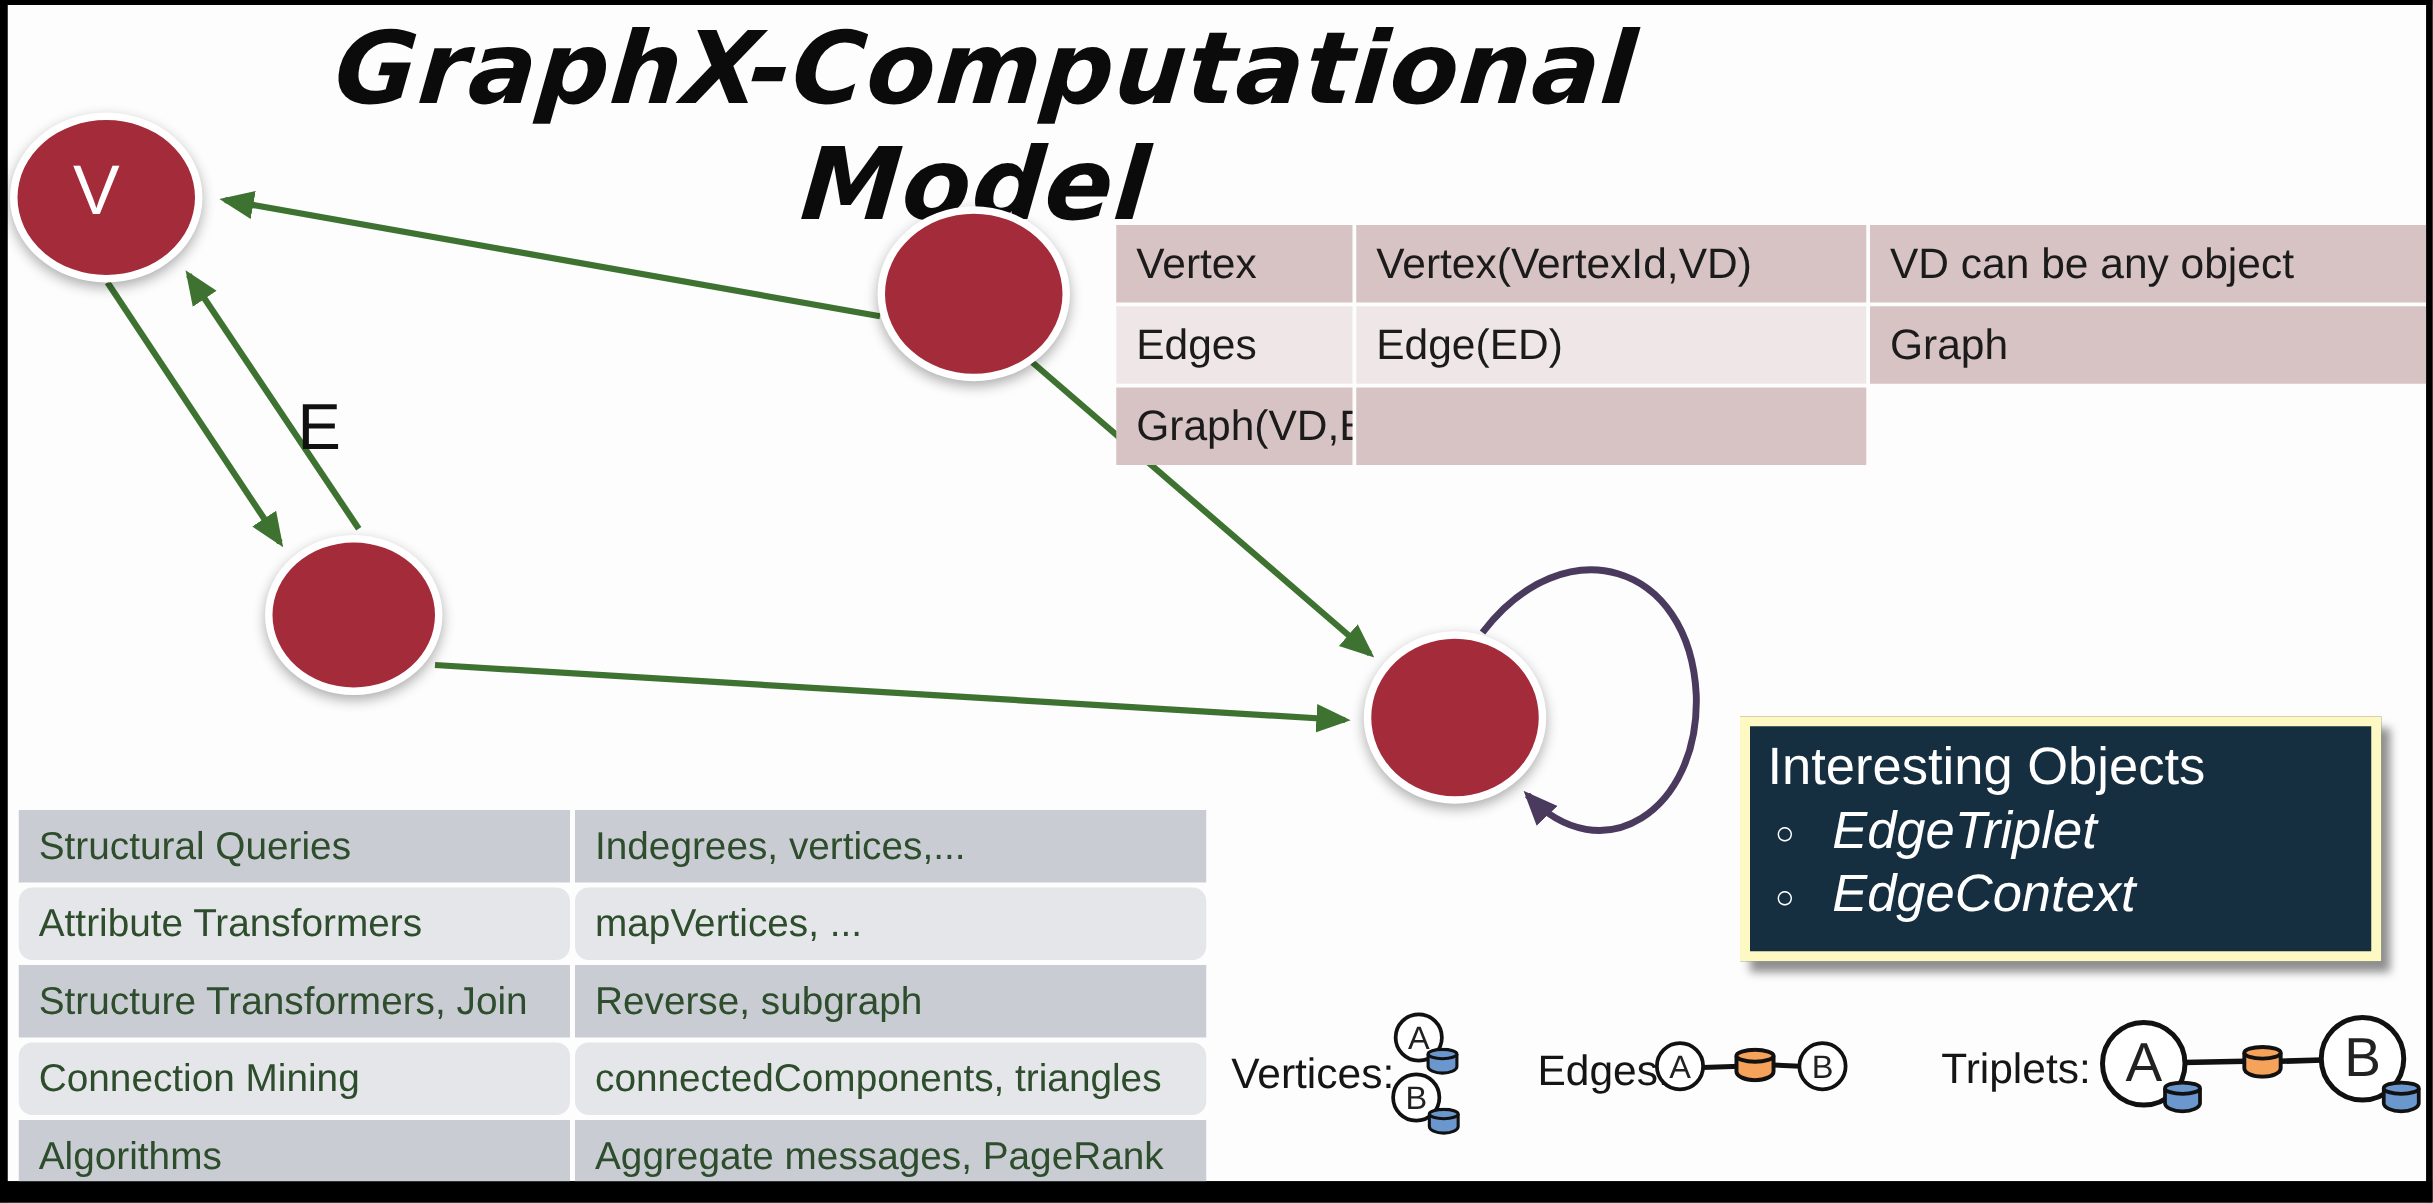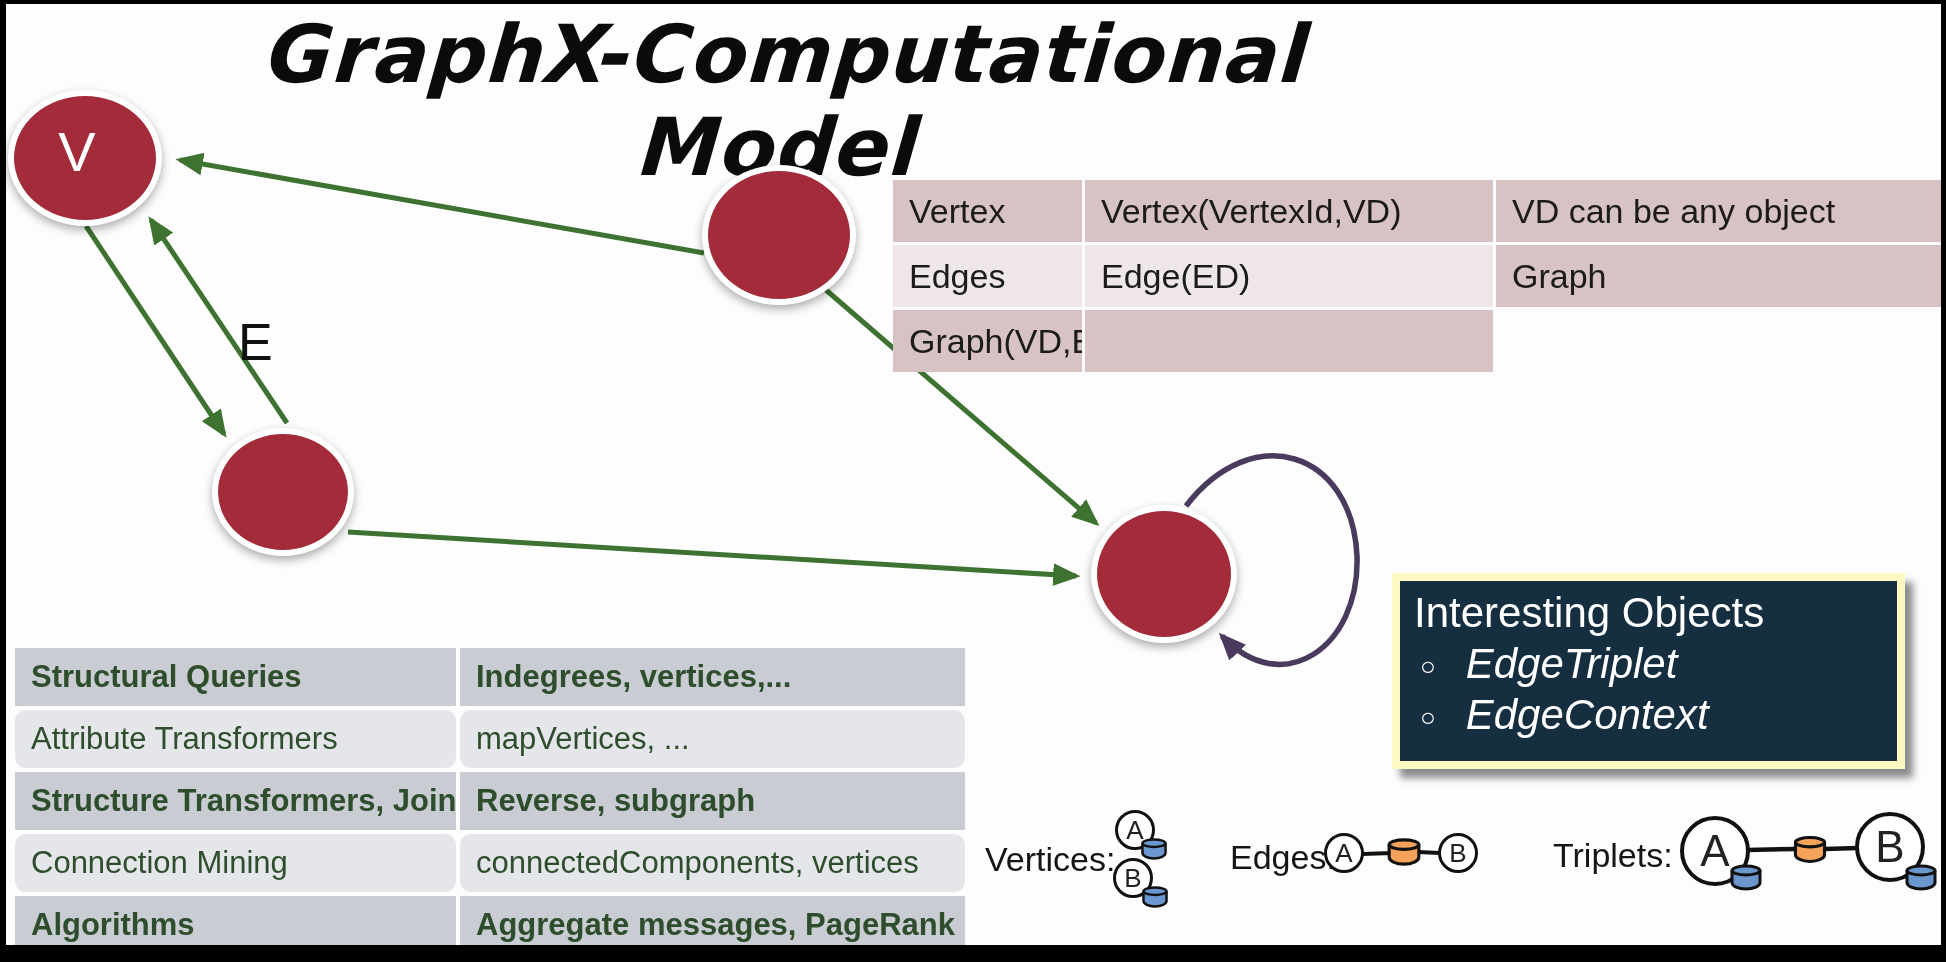--- a/index.html
+++ b/index.html
@@ -47,21 +47,21 @@
   .rose-l { background:#efe7e7; }
 
   .ops-table {
     position:absolute; left:15px; top:648px; width:950px; z-index:4;
     display:grid; grid-template-columns:441px 505px; gap:4px;
   }
   .ops-table .cell {
     height:58px; box-sizing:border-box; display:flex; align-items:center;
     padding-left:16px; font-size:31px; color:#2e4d2c; white-space:nowrap; overflow:hidden;
   }
-  .gray-d { background:#c9cdd3;font-weight:bold; }
+  .gray-d { background:#c9cdd3; }
   .gray-l { background:#e4e6e9;border-radius:11px; }
 
   .iobox {
     position:absolute; left:1392px; top:573px; width:513px; height:196px;
     box-sizing:border-box; background:#152e40; border:8px solid #fef9c3;
     box-shadow:8px 9px 7px rgba(50,50,50,0.55); z-index:5; color:#fff;
   }
   .iobox-title { font-size:42px; margin:8px 0 0 14px; }
   .iobox-item { display:flex; align-items:center; font-size:42px; font-style:italic; margin:3px 0 0 20px; }
   .iobox-item .bullet { font-size:26px; font-style:normal; margin-right:30px; transform:translateY(2px); }
@@ -125,21 +125,21 @@
   </div>
 
   <div class="ops-table">
     <div class="cell gray-d">Structural Queries</div>
     <div class="cell gray-d">Indegrees, vertices,...</div>
     <div class="cell gray-l">Attribute Transformers</div>
     <div class="cell gray-l">mapVertices, ...</div>
     <div class="cell gray-d">Structure Transformers, Join</div>
     <div class="cell gray-d">Reverse, subgraph</div>
     <div class="cell gray-l">Connection Mining</div>
-    <div class="cell gray-l">connectedComponents, vertices</div>
+    <div class="cell gray-l">connectedComponents, triangles</div>
     <div class="cell gray-d">Algorithms</div>
     <div class="cell gray-d">Aggregate messages, PageRank</div>
   </div>
 
   <div class="iobox">
     <div class="iobox-title">Interesting Objects</div>
     <div class="iobox-item">
       <span class="bullet">○</span>
       <span>EdgeTriplet</span>
     </div>

